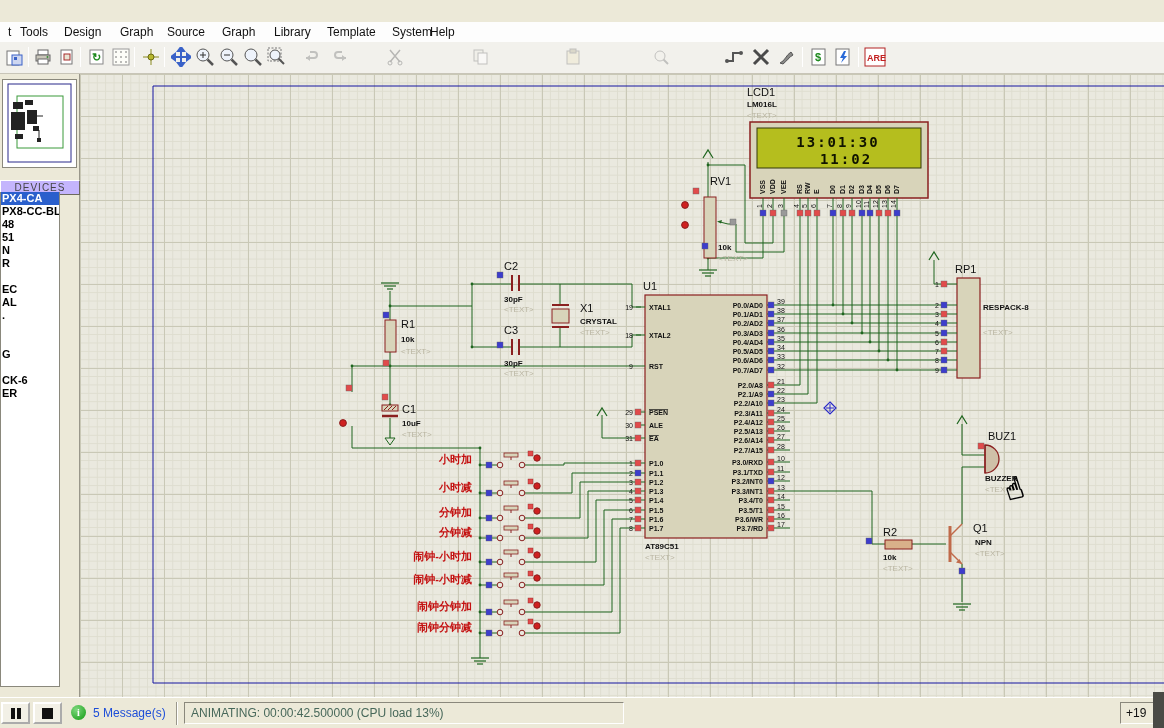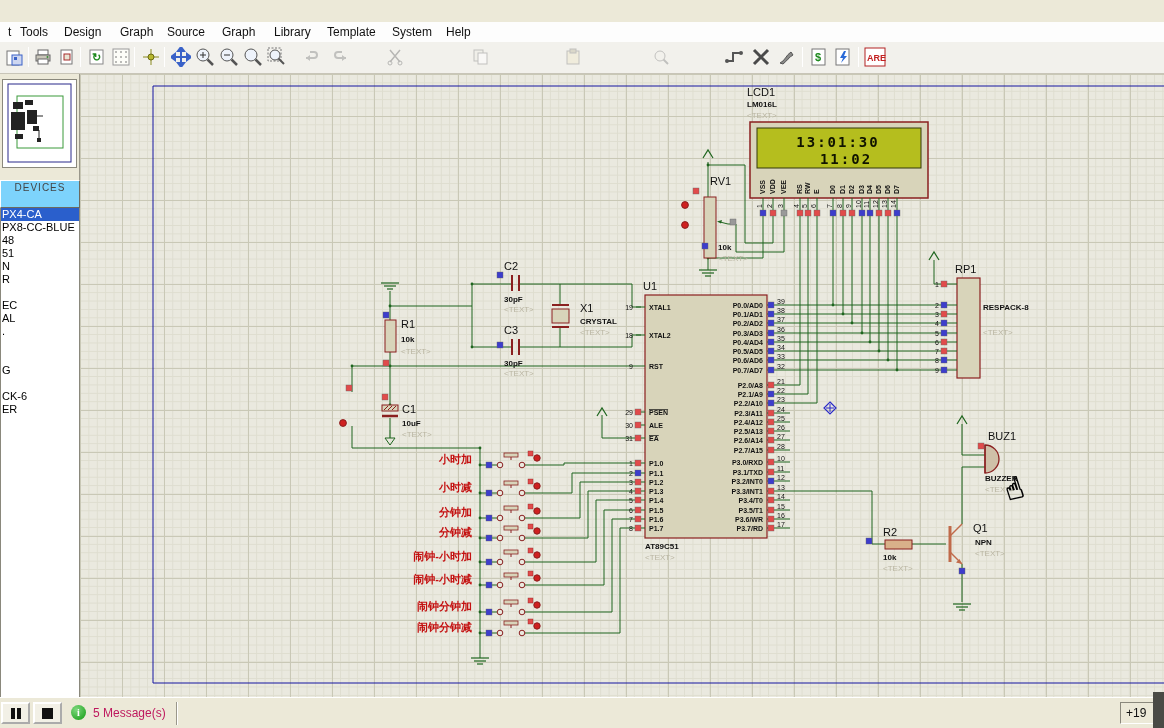--- a/index.html
+++ b/index.html
@@ -20,22 +20,22 @@
   
   #toolbar { position:absolute; left:0; top:42px; width:1164px; height:32px; background:#f2f1ec; border-bottom:1px solid #c8c5b8; }
   .tbi { position:absolute; top:4px; width:22px; height:22px; display:flex; align-items:center; justify-content:center; }
   .tbsep { position:absolute; top:5px; width:1px; height:20px; background:#b0ad9f; border-right:1px solid #fff; }
   .ghost { opacity:.55; }
   #watermark { position:absolute; left:261px; top:26px; font-size:30px; font-weight:bold; color:#e30f0f; letter-spacing:1px; white-space:nowrap; z-index:50; font-family:"Liberation Sans", sans-serif; }
 
   
   #sidebar { position:absolute; left:0; top:74px; width:80px; height:623px; background:#ece9d8; border-right:1px solid #9a978a; }
   #preview { position:absolute; left:2px; top:5px; width:75px; height:89px; background:#fff; border:1px solid #8a887c; }
-  #devhdr { position:absolute; left:0px; top:106px; width:80px; height:28px; background:#7dd3fc; border:1px solid; border-color:#fff #6d6a5e #6d6a5e #fff; font-size:10px; color:#444; text-align:center; line-height:13px; letter-spacing:1px; }
-  #devlist { position:absolute; left:0px; top:134px; width:80px; height:495px; background:#ffffff; border:1px solid #8a887c; border-top:none; overflow:hidden; }
+  #devhdr { position:absolute; left:0px; top:106px; width:80px; height:15px; background:#c4b5fd; border:1px solid; border-color:#fff #6d6a5e #6d6a5e #fff; font-size:10px; color:#444; text-align:center; line-height:13px; letter-spacing:1px; }
+  #devlist { position:absolute; left:0px; top:118px; width:60px; height:495px; background:#ffffff; border:1px solid #8a887c; border-top:none; overflow:hidden;font-weight:bold; }
   .devrow { height:13px; font-size:11px; line-height:13px; color:#000; white-space:nowrap; padding-left:1px; }
   .devrow.sel { background:#2a5fcc; color:#fff; }
 
   
   #canvas { position:absolute; left:80px; top:74px; width:1084px; height:623px;
     background-color:#eae9df;
     background-image:
       linear-gradient(#c9c8b6 1px, transparent 1px),
       linear-gradient(90deg,#c9c8b6 1px, transparent 1px),
       linear-gradient(#deddcf 1px, transparent 1px),
@@ -50,21 +50,21 @@
   .pname{ font-size:7px; font-weight:bold; fill:#111; font-family:"Liberation Sans",sans-serif; }
   .pnum { font-size:7px; fill:#111; font-family:"Liberation Sans",sans-serif; }
   .ovl  { text-decoration:overline; }
   .btnlab { font-size:11px; font-weight:bold; fill:#c41111; font-family:"Liberation Sans",sans-serif; }
   .lcdtxt { font-family:"DejaVu Sans Mono",monospace; font-weight:bold; font-size:14px; fill:#101400; letter-spacing:2px; }
 
   
   #statusbar { position:absolute; left:0; top:697px; width:1164px; height:31px; background:#ece9d8; border-top:1px solid #fff; }
   .simbtn { position:absolute; top:4px; width:29px; height:22px; background:#f2f0e6; border:2px outset #fff; display:flex; align-items:center; justify-content:center; }
   #msgicon { position:absolute; left:71px; top:7px; width:15px; height:15px; border-radius:50%; background:radial-gradient(circle at 35% 30%, #7ed87e, #0f9a0f); color:#fff; font-size:10px; font-weight:bold; text-align:center; line-height:15px; font-family:"Liberation Serif",serif; }
-  #msgtext { position:absolute; left:93px; top:8px; font-size:12px; color:#be185d; }
+  #msgtext { position:absolute; left:93px; top:8px; font-size:12px; color:#1d4ed8; }
   .sbsep { position:absolute; top:4px; width:2px; height:23px; border-left:1px solid #9a978a; border-right:1px solid #fff; }
   #animpanel { position:absolute; left:184px; top:4px; width:440px; height:22px; border:1px solid; border-color:#8a887c #fff #fff #8a887c; font-size:12px; color:#47685a; line-height:20px; padding-left:6px; white-space:nowrap; overflow:hidden; }
   #coordpanel { position:absolute; left:1120px; top:4px; width:38px; height:22px; border:1px solid; border-color:#8a887c #fff #fff #8a887c; font-size:12px; color:#111; line-height:20px; padding-left:5px; overflow:hidden; }
   #darkcorner { position:absolute; left:1153px; top:-6px; width:11px; height:37px; background:#4a4a45; }
 </style>
 </head>
 <body>
 
 <div id="root">
 
@@ -72,21 +72,21 @@
   <div id="menubar">
     <span style="left:8px">t</span>
     <span style="left:20px">Tools</span>
     <span style="left:64px">Design</span>
     <span style="left:120px">Graph</span>
     <span style="left:167px">Source</span>
     <span style="left:222px">Graph</span>
     <span style="left:274px">Library</span>
     <span style="left:327px">Template</span>
     <span style="left:392px">System</span>
-    <span style="left:446px">Help</span>
+    <span style="left:430px">Help</span>
   </div>
 
   <div id="toolbar">
     <span class="tbi" style="left:4px">
         <svg width="18" height="18">
           <rect x="1" y="3" width="12" height="14" fill="#fff" stroke="#777"></rect>
           <rect x="6" y="7" width="10" height="10" fill="#cdd6f0" stroke="#3a62c8"></rect>
           <rect x="8" y="9" width="3" height="3" fill="#3a62c8"></rect>
         </svg>
       </span>
@@ -879,17 +879,18 @@
         </svg>
       </div>
     <div class="simbtn" style="left:33px">
         <svg width="11" height="11">
           <rect x="0" y="0" width="11" height="11" fill="#111"></rect>
         </svg>
       </div>
     <div id="msgicon">i</div>
     <div id="msgtext">5 Message(s)</div>
     <div class="sbsep" style="left:176px"></div>
+    <div id="animpanel">ANIMATING: 00:00:42.500000 (CPU load 13%)</div>
     <div id="coordpanel">+19</div>
     <div id="darkcorner"></div>
   </div>
 
 </div>
 
 </body></html>

